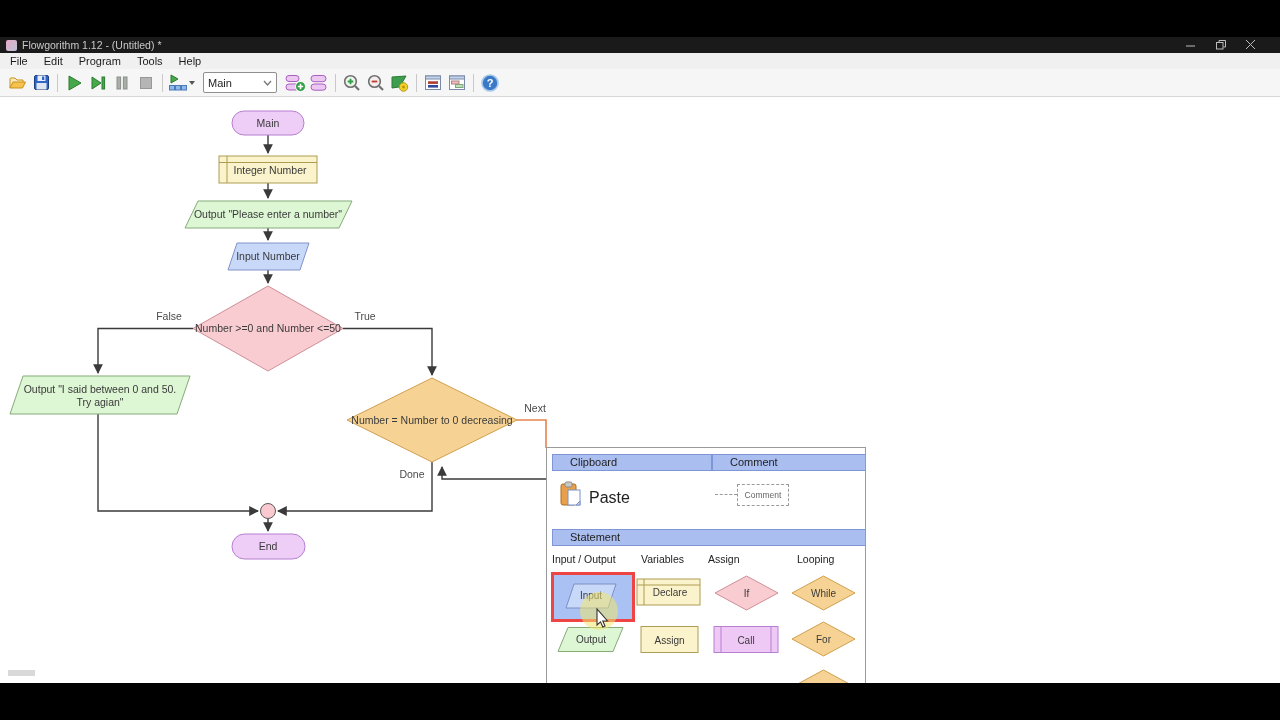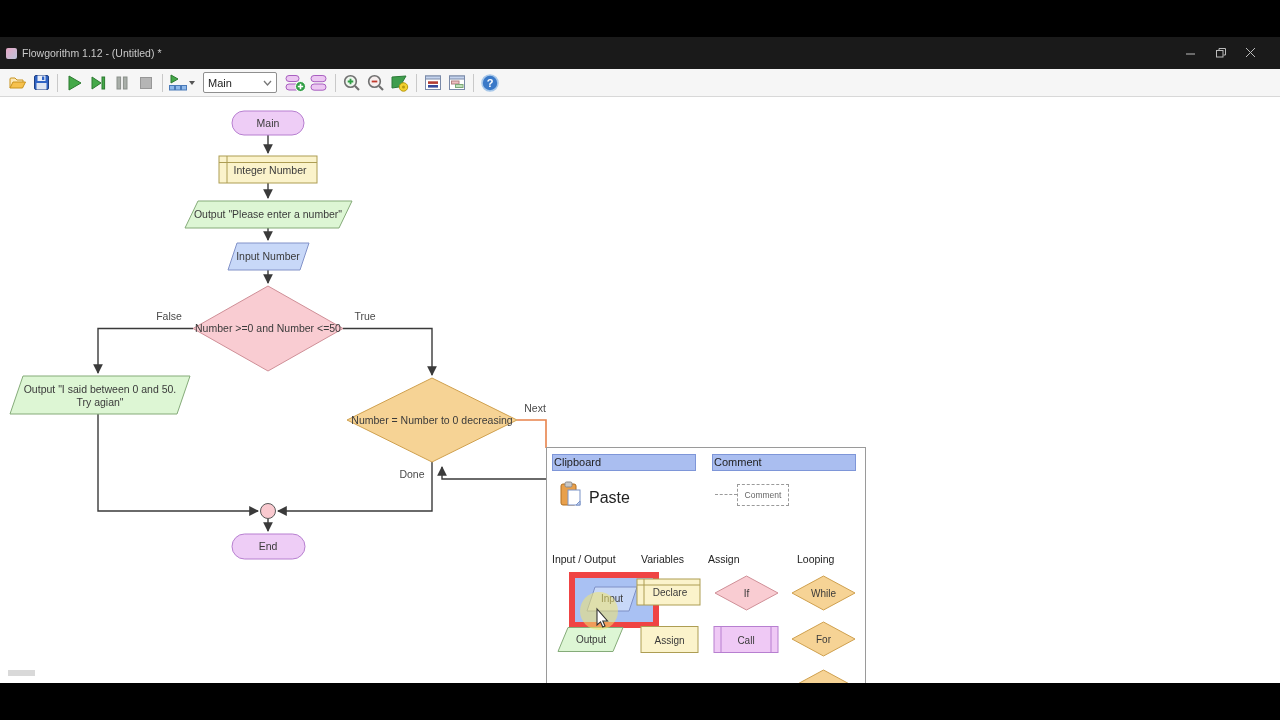--- a/index.html
+++ b/index.html
@@ -1,21 +1,21 @@
 <!DOCTYPE html>
 <html><head>
 <meta charset="utf-8">
 <style>
   html,body{margin:0;padding:0}
   body{width:1280px;height:720px;background:#000;overflow:hidden;position:relative;
        font-family:"Liberation Sans",sans-serif;-webkit-font-smoothing:antialiased}
   .app-window{position:absolute;top:37px;left:0;width:1280px;height:646px;background:#fff}
 
   
-  .titlebar{height:16px;background:#1a1a1a;display:flex;align-items:center;padding:8px 4px;color:#c9c9c9;font-size:10.5px}
+  .titlebar{height:16px;background:#1a1a1a;display:flex;align-items:center;padding:0 4px;color:#c9c9c9;font-size:10.5px}
   .app-ico{width:11px;height:11px;border-radius:2px;background:linear-gradient(135deg,#e8a7c6,#b9c4d8);margin:0 5px 0 2px;flex:0 0 auto}
   .title-text{flex:1 1 auto;white-space:nowrap;overflow:hidden}
   .win-controls{display:flex;align-items:center;gap:16px;margin-right:18px}
   .win-controls span{display:flex;align-items:center;justify-content:center;width:14px;height:14px}
 
   
   .menubar{height:16px;background:#f0f0f0;display:flex;align-items:center;font-size:11px;color:#1b1b1b;padding-left:2px}
   .menu-item{padding:0 8px;line-height:16px;cursor:default}
 
   
@@ -28,26 +28,26 @@
   
   .canvas{position:relative;width:1280px;height:586px;background:#fff;overflow:hidden}
   svg.flow{position:absolute;left:0;top:0}
   .ft{font-size:10.5px;fill:#3a3a3a}
   .bl{font-size:10.5px;fill:#4a4a4a}
   .conn{stroke:#3a3a3a;stroke-width:1.4;fill:none}
   .scroll-corner{position:absolute;left:8px;top:573px;width:27px;height:6px;background:#d9d9d9}
 
   
   .panel{position:absolute;left:546px;top:350px;width:318px;height:236px;background:#fff;border:1px solid #9a9a9a;overflow:hidden}
-  .phdr{position:absolute;height:15px;background:#aabef0;border:1px solid #7e96d8;line-height:15px;padding-left:1px;
+  .phdr{position:absolute;height:15px;background:#aabef0;border:1px solid #7e96d8;line-height:15px;padding-left:17px;
         font-size:11px;color:#222}
   .plabel{position:absolute;font-size:16px;color:#222}
   .col-label{position:absolute;top:105px;width:78px;text-align:left;font-size:10.5px;color:#222}
   .tile{position:absolute}
-  .sel-tile{position:absolute;left:22px;top:124px;width:78px;height:44px;background:#a9c1f3;border:6px solid #ef4444}
+  .sel-tile{position:absolute;left:4px;top:124px;width:78px;height:44px;background:#a9c1f3;border:3px solid #ef4444}
   .dash-line{position:absolute;left:168px;top:46px;width:22px;border-top:1px dashed #9a9a9a}
   .dash-box{position:absolute;left:190px;top:36px;width:50px;height:20px;border:1px dashed #9a9a9a;
             font-size:8.5px;color:#666;display:flex;align-items:center;justify-content:center}
   .pt{font-size:10px;fill:#3a3a3a}
 
   .cursor-layer{position:absolute;left:569px;top:486px}
 </style>
 </head>
 <body>
 
@@ -69,20 +69,27 @@
           </svg>
       </span>
       <span>
         <svg width="10" height="10">
             <path d="M0,0 L9,9 M9,0 L0,9" stroke="#bbb" stroke-width="1"></path>
           </svg>
       </span>
     </div>
   </div>
 
+  <div class="menubar">
+    <span class="menu-item">File</span>
+    <span class="menu-item">Edit</span>
+    <span class="menu-item">Program</span>
+    <span class="menu-item">Tools</span>
+    <span class="menu-item">Help</span>
+  </div>
 
   <div class="toolbar">
     <span class="tbtn">
       <svg width="20" height="20">
           <path d="M3 15 V6 Q3 5 4 5 L8 5 L10 7 L16 7 V9" fill="#fde9b8" stroke="#c8921a"></path>
           <path d="M3 15 L6 9 L18.5 9 L15.5 15 Z" fill="#f6c14d" stroke="#c8921a"></path>
         </svg>
     </span>
     <span class="tbtn">
       <svg width="19" height="19">
@@ -274,20 +281,21 @@
         <rect x="2" y="3" width="15" height="21" rx="2" fill="#e8a04c" stroke="#b06f20"></rect>
         <rect x="6" y="1" width="7" height="5" rx="1.5" fill="#c8c8c8" stroke="#8a8a8a"></rect>
         <rect x="9" y="9" width="12" height="15" fill="#fff" stroke="#7a93c8"></rect>
         <path d="M17 24 L21 24 L21 20 Z" fill="#c5d4ee" stroke="#7a93c8"></path>
       </svg>
       <span class="plabel" style="left:42px;top:41px">Paste</span>
 
       <span class="dash-line"></span>
       <div class="dash-box">Comment</div>
 
+      <div class="phdr" style="left:5px;top:81px;width:304px">Statement</div>
 
       <span class="col-label" style="left:5px">Input / Output</span>
       <span class="col-label" style="left:94px">Variables</span>
       <span class="col-label" style="left:161px">Assign</span>
       <span class="col-label" style="left:250px">Looping</span>
 
       <div class="sel-tile">
         <svg width="76" height="42">
           <polygon points="20,9 62,9 54,33 12,33" stroke="#7e90c6" fill="#c8d8f8"></polygon>
           <text class="pt" x="37" y="24" text-anchor="middle">Input</text>

